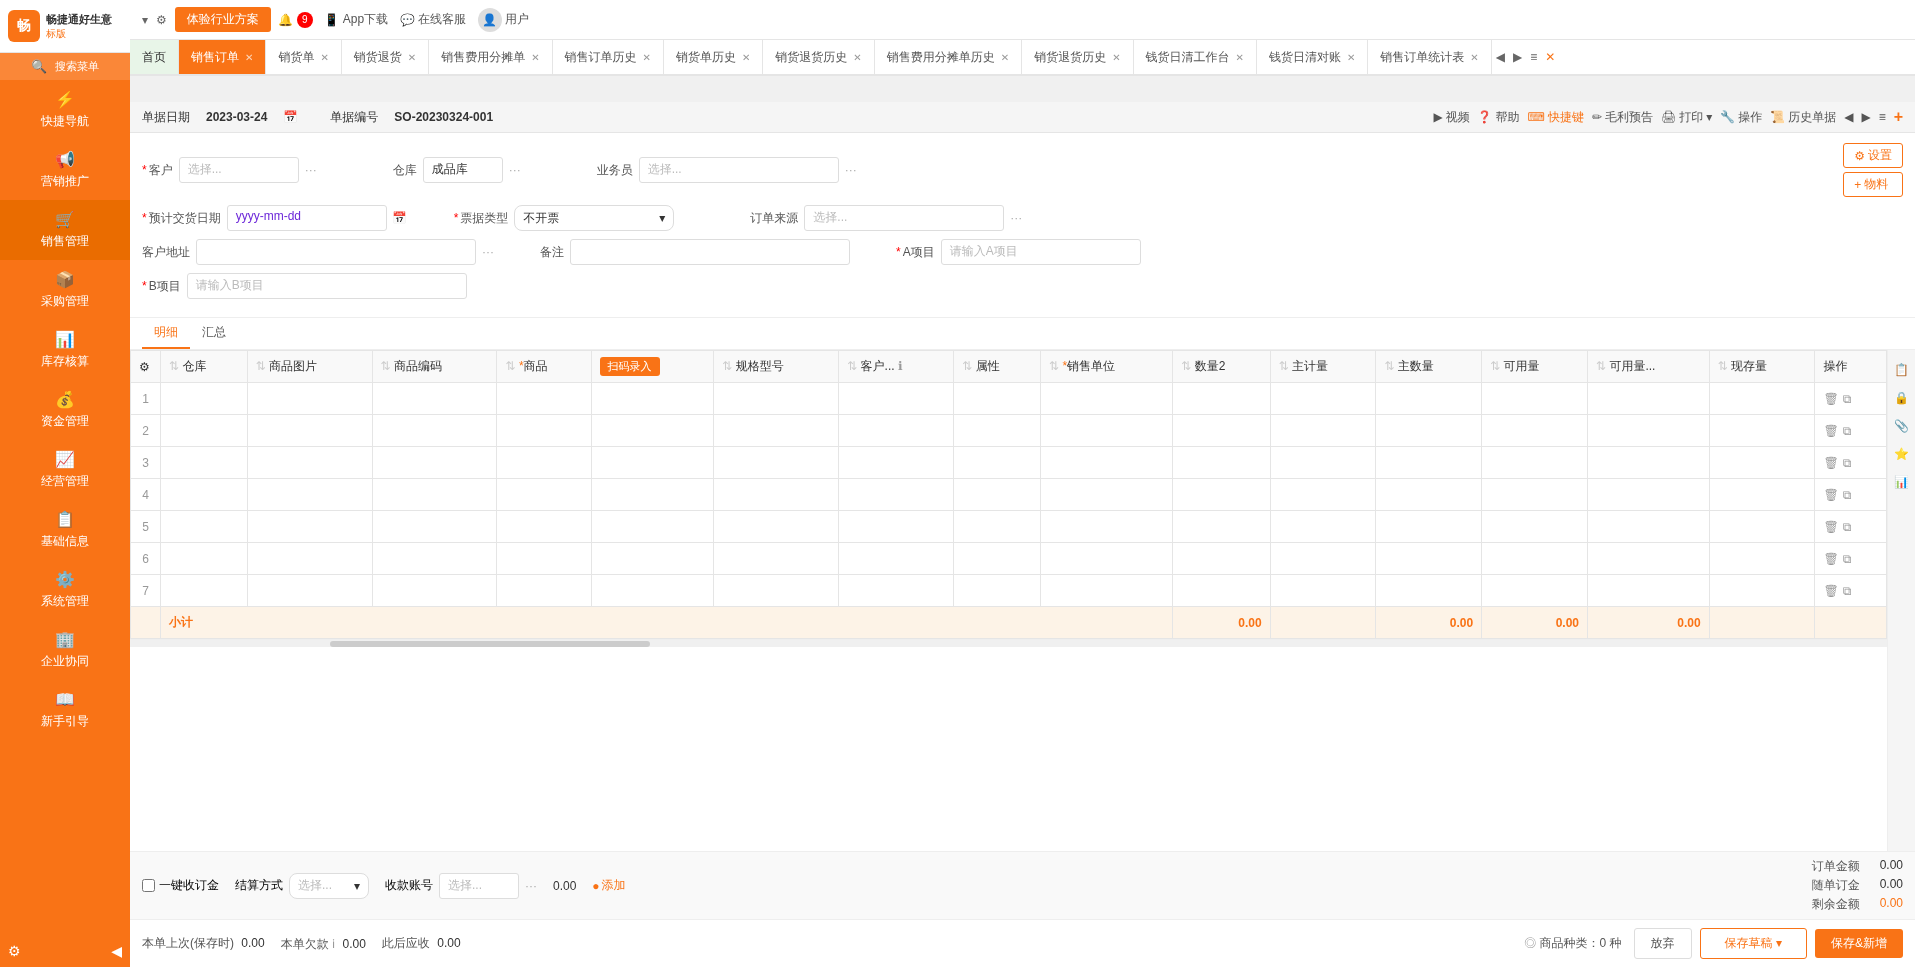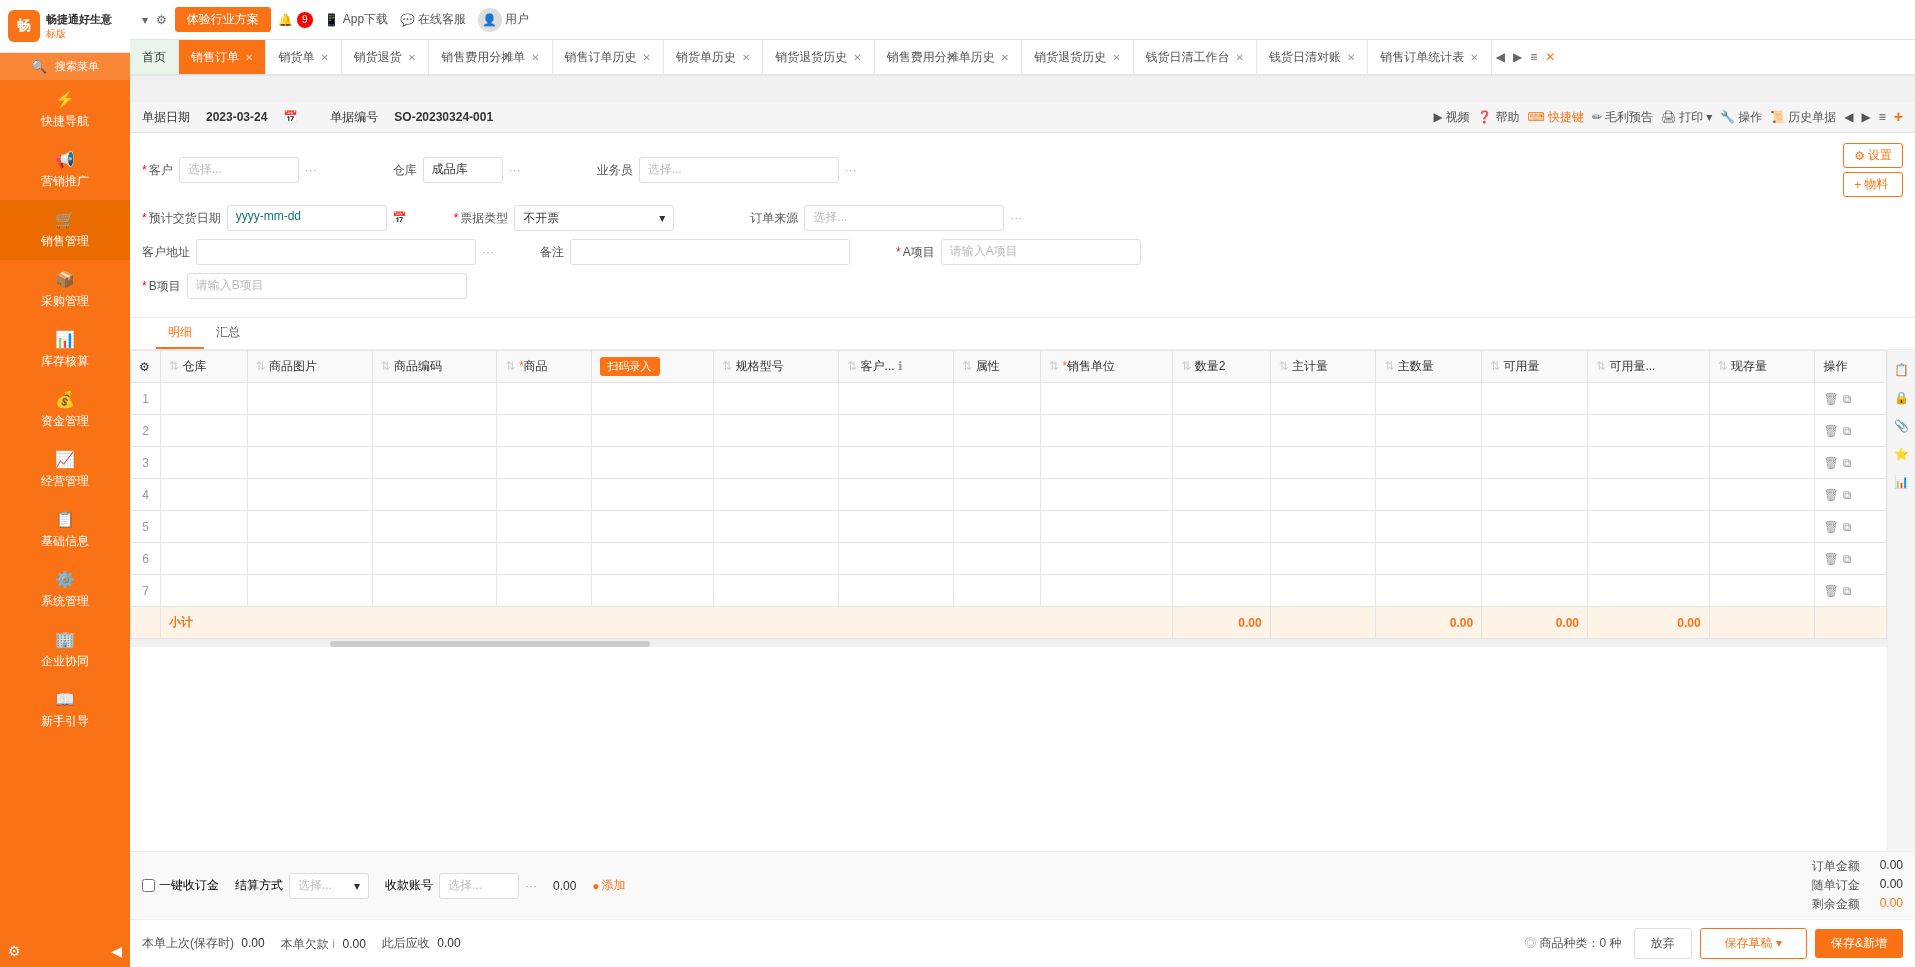--- a/index.html
+++ b/index.html
@@ -45,27 +45,27 @@
     .sub-btn.orange { color: #f97316; }
 
     
     .form-area { padding: 10px 12px; border-bottom: 1px solid #eee; }
     .form-row { display: flex; align-items: center; gap: 16px; margin-bottom: 8px; }
     .form-field { display: flex; align-items: center; gap: 6px; }
     .form-label { color: #555; white-space: nowrap; }
     .form-label.required::before { content: '*'; color: red; margin-right: 2px; }
     .form-input { border: 1px solid #ddd; padding: 3px 8px; border-radius: 3px; color: #999; min-width: 120px; background: white; cursor: text; height: 26px; }
     .form-input-date { border: 1px solid #ddd; padding: 3px 8px; border-radius: 3px; color: #333; min-width: 100px; background: white; height: 26px; }
-    .form-select { border: 1px solid #ddd; padding: 3px 8px; border-radius: 3px; color: #333; min-width: 80px; background: white; height: 26px; cursor: pointer; }
+    .form-select { border: 1px solid #ddd; padding: 3px 8px; border-radius: 8px; color: #333; min-width: 80px; background: white; height: 26px; cursor: pointer; }
     .form-dots { color: #aaa; cursor: pointer; }
     .form-right-actions { margin-left: auto; display: flex; flex-direction: column; gap: 4px; }
     .form-action-btn { background: #fff; border: 1px solid #f97316; color: #f97316; padding: 3px 10px; border-radius: 3px; cursor: pointer; font-size: 11px; display: flex; align-items: center; gap: 3px; }
 
     
-    .detail-tabs { display: flex; align-items: center; border-bottom: 1px solid #eee; padding: 0 26px; }
+    .detail-tabs { display: flex; align-items: center; border-bottom: 1px solid #eee; padding: 0 12px; }
     .detail-tab { padding: 6px 12px; cursor: pointer; color: #555; border-bottom: 2px solid transparent; }
     .detail-tab.active { color: #f97316; border-bottom: 2px solid #f97316; }
 
     
     .table-area { flex: 1; overflow: auto; }
     .data-table { width: 100%; border-collapse: collapse; font-size: 12px; }
     .data-table th { background: #f9f9f9; border: 1px solid #e5e5e5; padding: 6px 8px; text-align: left; white-space: nowrap; color: #333; font-weight: normal; position: sticky; top: 0; z-index: 2; }
     .data-table td { border: 1px solid #e5e5e5; padding: 4px 8px; height: 32px; }
     .row-num { color: #999; text-align: center; width: 30px; }
     .scan-btn { background: #f97316; color: white; border: none; padding: 2px 8px; border-radius: 3px; cursor: pointer; font-size: 11px; }
@@ -329,21 +329,21 @@
           <button class="form-action-btn">
             <span>+</span>
             <span>物料</span>
           </button>
         </div>
       </div>
       <div class="form-row">
         <div class="form-field">
           <span class="form-label required">预计交货日期</span>
           <div class="form-input-date" style="min-width:160px;">
-            <span style="color:#0f766e;">yyyy-mm-dd</span>
+            <span style="color:#6d28d9;">yyyy-mm-dd</span>
           </div>
           <span style="cursor:pointer;color:#f97316;">📅</span>
         </div>
         <div class="form-field" style="margin-left:30px;">
           <span class="form-label required">票据类型</span>
           <div class="form-select" style="display:flex;align-items:center;justify-content:space-between;min-width:160px;">
             <span>不开票</span>
             <span>▾</span>
           </div>
         </div>

